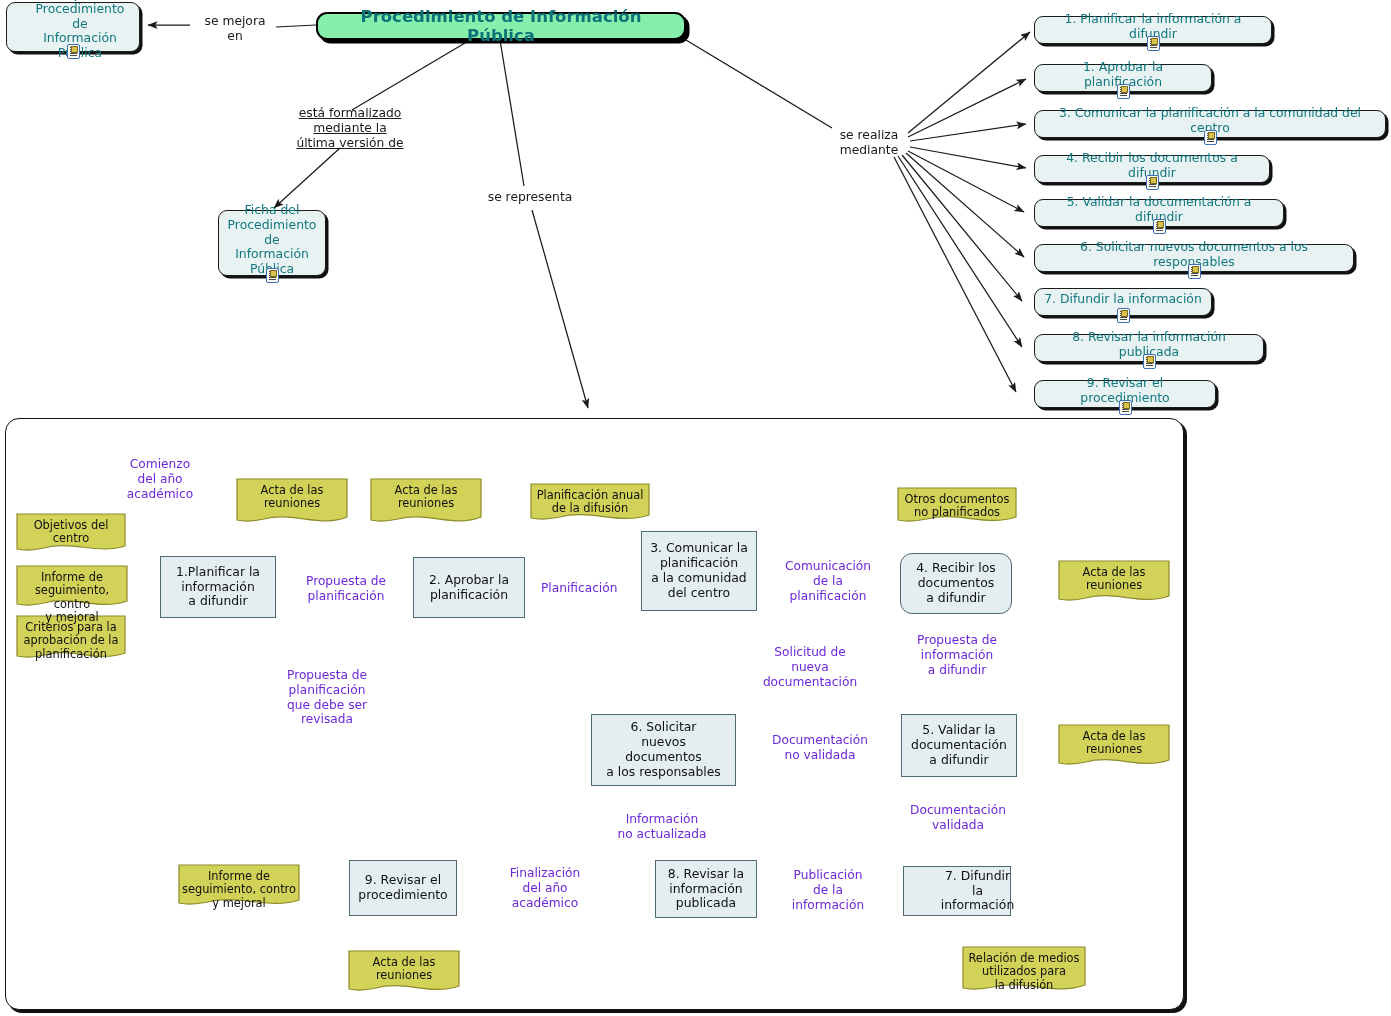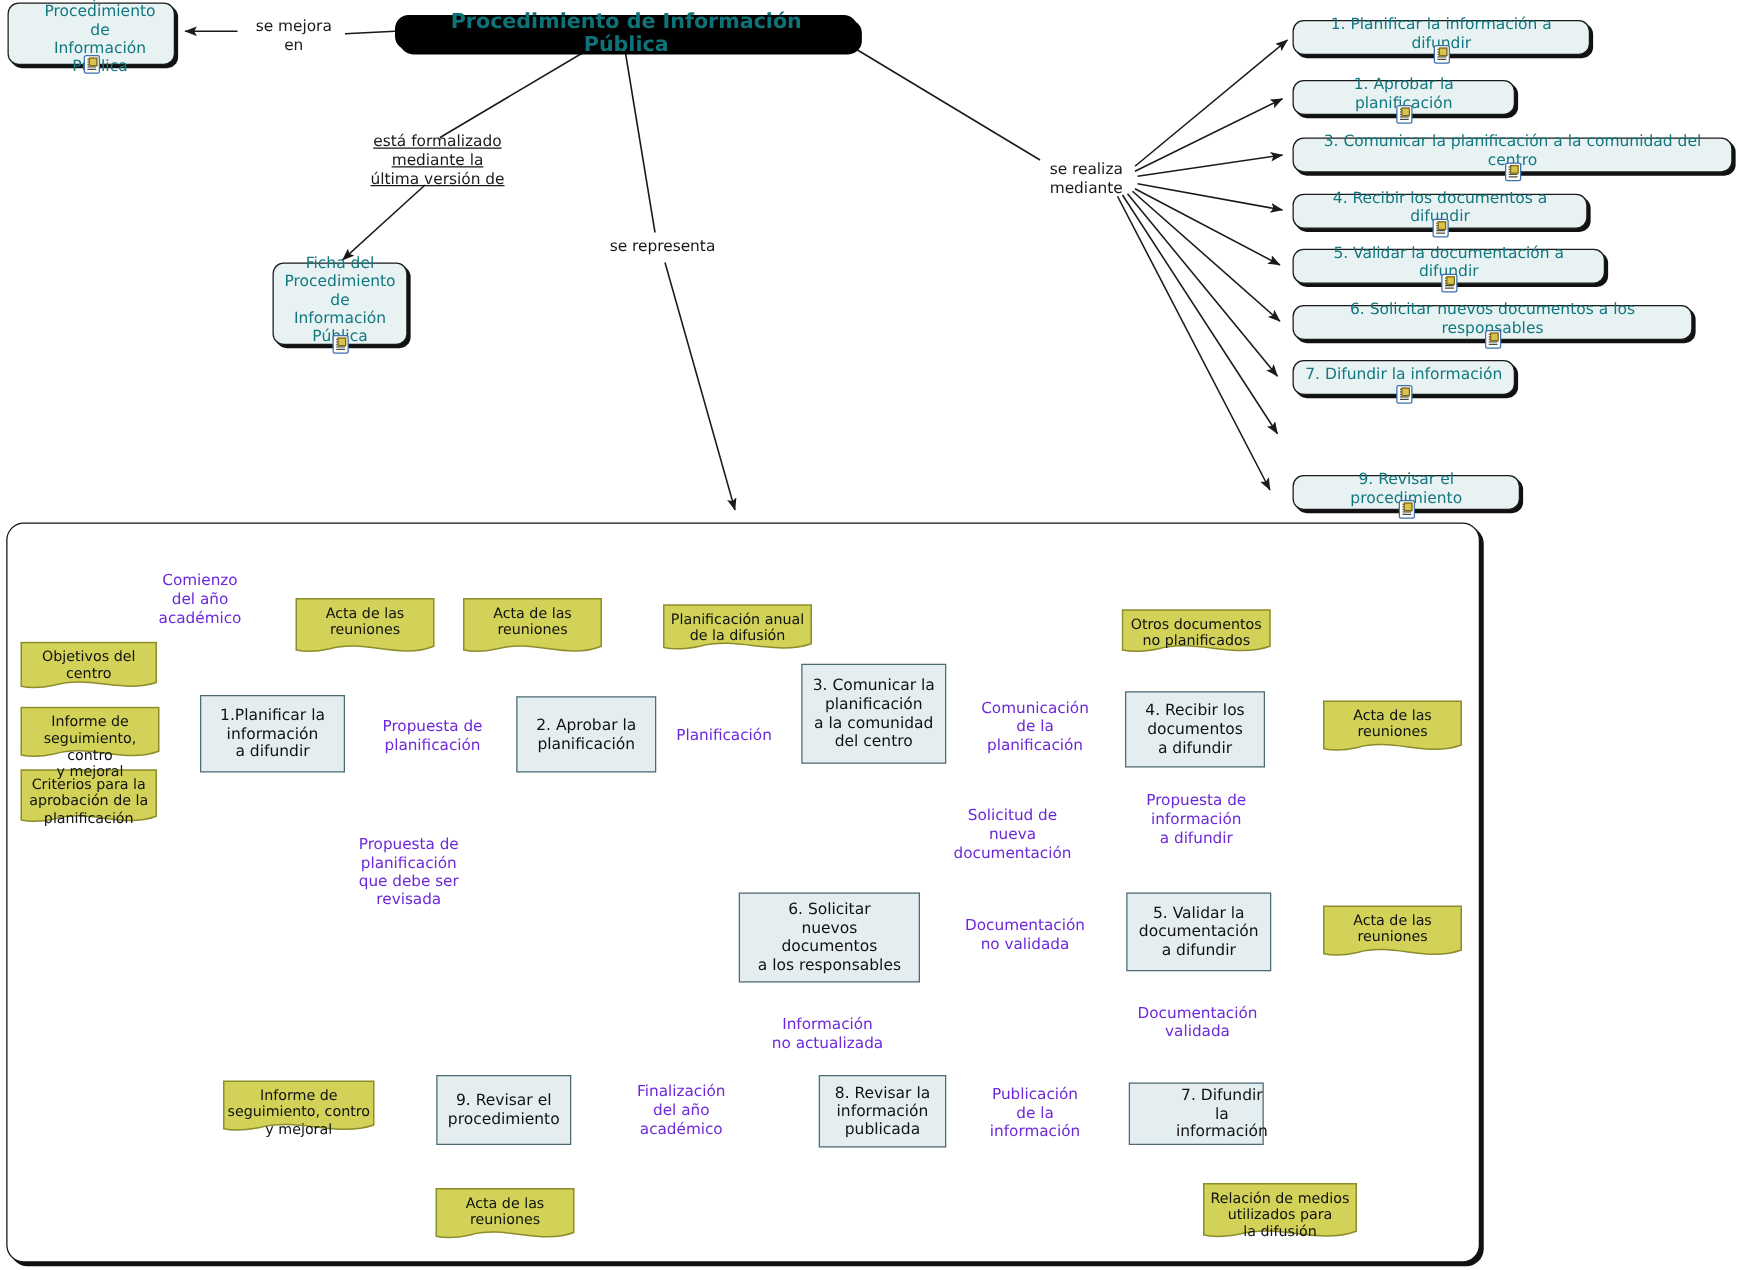--- a/index.html
+++ b/index.html
@@ -11,21 +11,21 @@
   svg.edges{position:absolute;left:0;top:0;width:1391px;height:1016px;
             pointer-events:none;overflow:visible;}
 
   
   .cnode{position:absolute;box-sizing:border-box;
          background:#e9f2f3;border:1.4px solid #1a1a1a;border-radius:9px;
          box-shadow:2.5px 2.5px 0 0 #111;
          color:#11787f;font-size:12.4px;line-height:1.18;
          display:flex;align-items:center;justify-content:center;text-align:center;
          padding:3px 9px 9px 9px;}
-  .cnode.title{background:#000000;border:2px solid #000;border-radius:11px;
+  .cnode.title{background:#86efac;border:2px solid #000;border-radius:11px;
                color:#0e7379;font-weight:bold;font-size:16.5px;
                box-shadow:3.5px 3.5px 0 0 #000;padding:4px 12px;}
   .cnode .lbl{display:block;}
 
   
   .docicon{position:absolute;width:13px;height:15px;
            left:50%;margin-left:-6px;bottom:-8px;
            border:1.4px solid #3c6eb4;border-radius:2px;background:#fdfdf4;
            box-sizing:border-box;overflow:hidden;}
   .docicon i{display:block;position:absolute;left:1.5px;right:2px;height:1px;
@@ -272,20 +272,31 @@
     <span class="lbl">7. Difundir la información</span>
     <span class="docicon">
       <i></i>
         <i></i>
         <i></i>
         <i></i>
         <i></i>
         <b></b>
       </span>
   </div>
+  <div class="cnode" style="left:1034px;top:334px;width:230px;height:28px;">
+    <span class="lbl">8. Revisar la información publicada</span>
+    <span class="docicon">
+      <i></i>
+        <i></i>
+        <i></i>
+        <i></i>
+        <i></i>
+        <b></b>
+      </span>
+  </div>
   <div class="cnode" style="left:1034px;top:380px;width:182px;height:28px;">
     <span class="lbl">9. Revisar el procedimiento</span>
     <span class="docicon">
       <i></i>
         <i></i>
         <i></i>
         <i></i>
         <i></i>
         <b></b>
       </span>
@@ -380,21 +391,21 @@
 
   <div class="pbox" style="left:160px;top:556px;width:116px;height:62px;">
     <span>1.Planificar la<br>información<br>a difundir</span>
   </div>
   <div class="pbox" style="left:413px;top:557px;width:112px;height:61px;">
     <span>2. Aprobar la<br>planificación</span>
   </div>
   <div class="pbox" style="left:641px;top:531px;width:116px;height:80px;">
     <span>3. Comunicar la<br>planificación<br>a la comunidad<br>del centro</span>
   </div>
-  <div class="pbox" style="left:900px;top:553px;width:112px;height:61px;">
+  <div class="pbox" style="left:900px;top:553px;width:112px;height:61px;border-radius:12px;">
     <span>4. Recibir los<br>documentos<br>a difundir</span>
   </div>
   <div class="pbox" style="left:901px;top:714px;width:116px;height:63px;">
     <span>5. Validar la<br>documentación<br>a difundir</span>
   </div>
   <div class="pbox" style="left:591px;top:714px;width:145px;height:72px;">
     <span>6. Solicitar<br>nuevos<br>documentos<br>a los responsables</span>
   </div>
   <div class="pbox" style="left:903px;top:866px;width:108px;height:50px;padding-left:45px;">
     <span>7. Difundir la<br>información</span>

